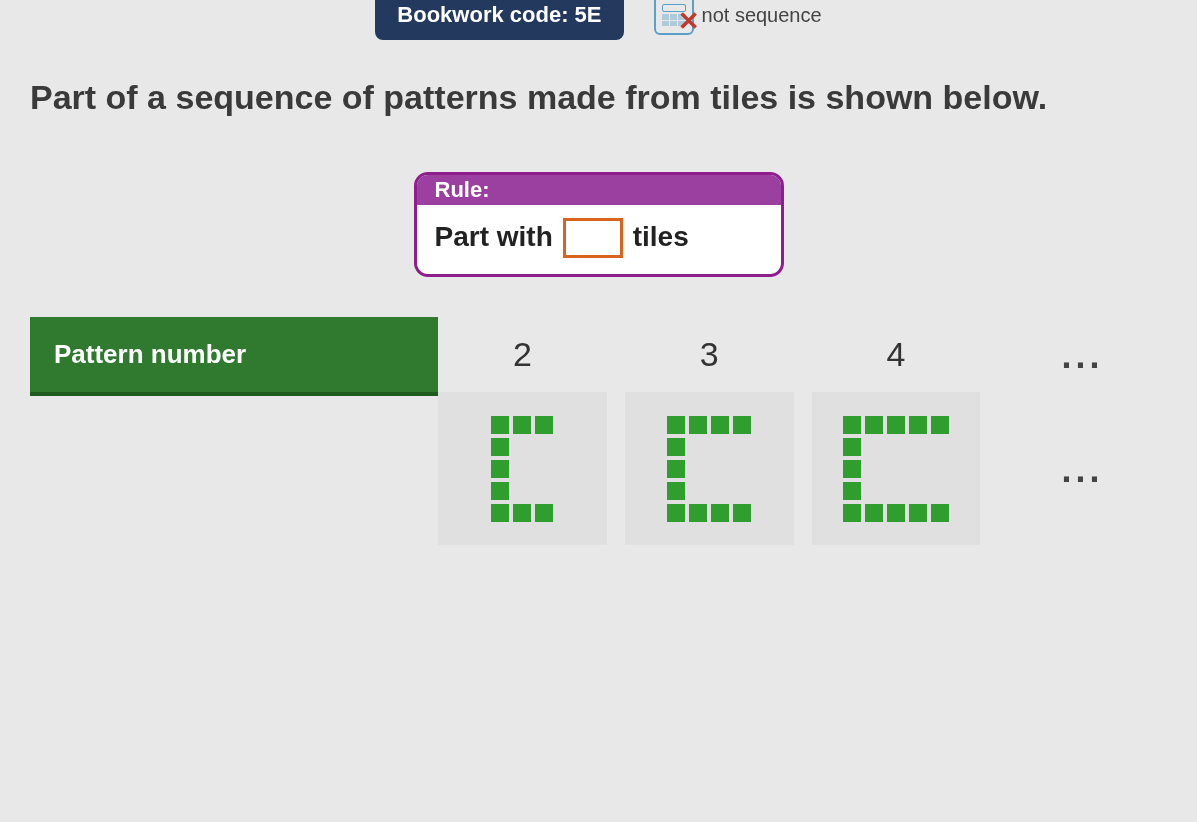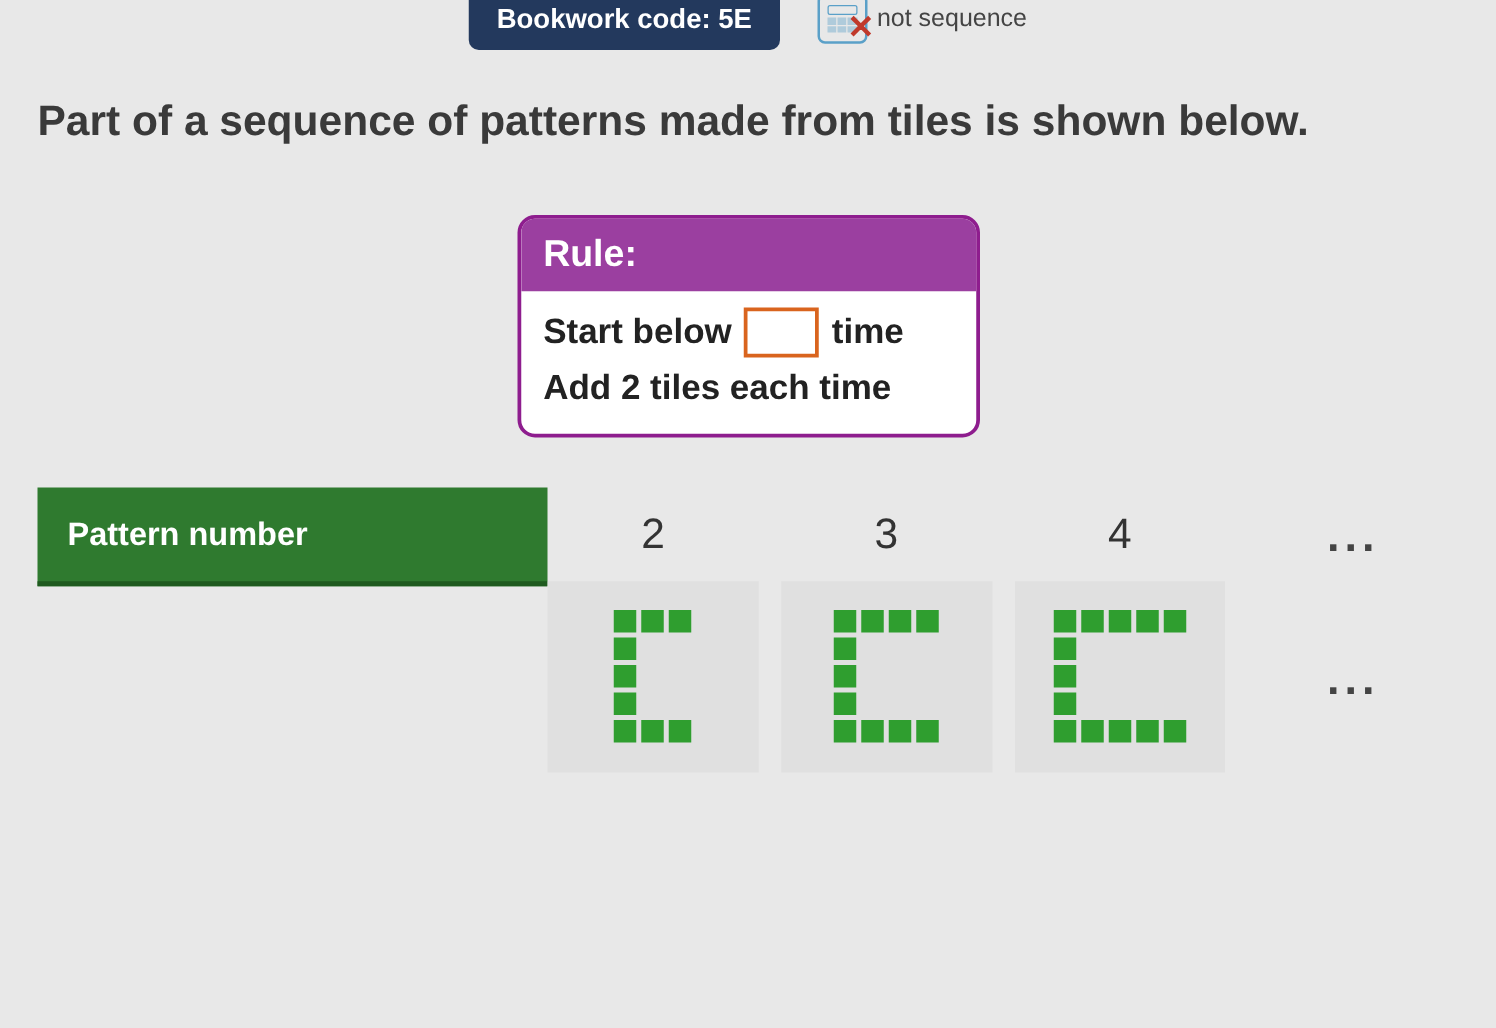--- a/index.html
+++ b/index.html
@@ -74,23 +74,23 @@
       width: 370px;
       margin: 10px auto 40px auto;
       border: 3px solid #8e1d8e;
       border-radius: 14px;
       overflow: hidden;
       background: #fff;
     }
     .rule-header {
       background: #9b3fa0;
       color: #fff;
-      font-size: 30px;
+      font-size: 22px;
       font-weight: bold;
-      padding: 12px 18px;
+      padding: 2px 18px;
     }
     .rule-body {
       padding: 10px 18px 14px 18px;
       font-size: 28px;
       font-weight: 600;
       color: #222;
       line-height: 1.6;
     }
     .rule-line1 { display: flex; align-items: center; gap: 10px; }
     .blank-box {
@@ -205,25 +205,24 @@
 </div>
 
 <div class="question">
   <p>Part of a sequence of patterns made from tiles is shown below.</p>
 </div>
 
 <div class="rule-card">
   <div class="rule-header">Rule:</div>
   <div class="rule-body">
     <div class="rule-line1">
-      <span>Start below</span>
+      <span>Part with</span>
       <span class="blank-box"></span>
-      <span>time</span>
-    </div>
-    <div>Add 2 tiles each time</div>
+      <span>tiles</span>
+    </div>
   </div>
 </div>
 
 <div class="table-area">
   <div class="table-labels">
     <div class="label-num">Pattern number</div>
   </div>
   <div class="table-cols">
     <div class="col">
       <div class="col-num">2</div>

